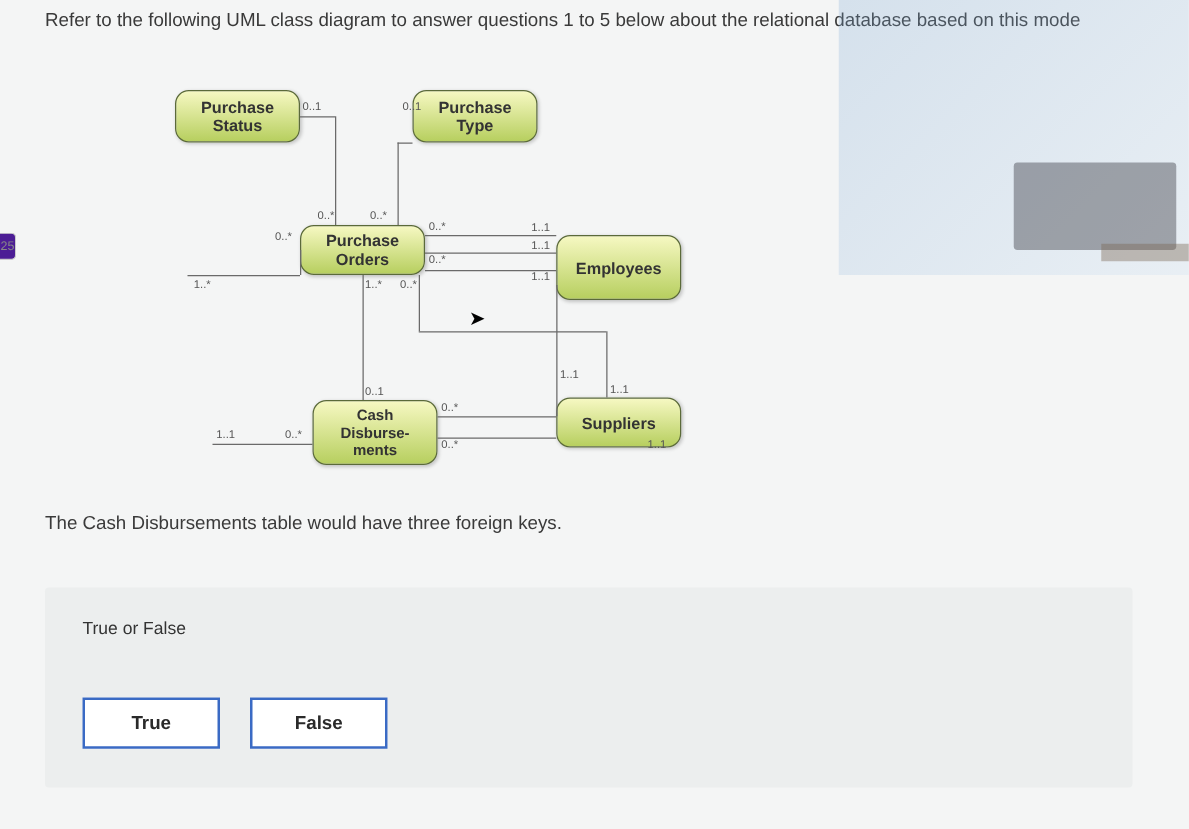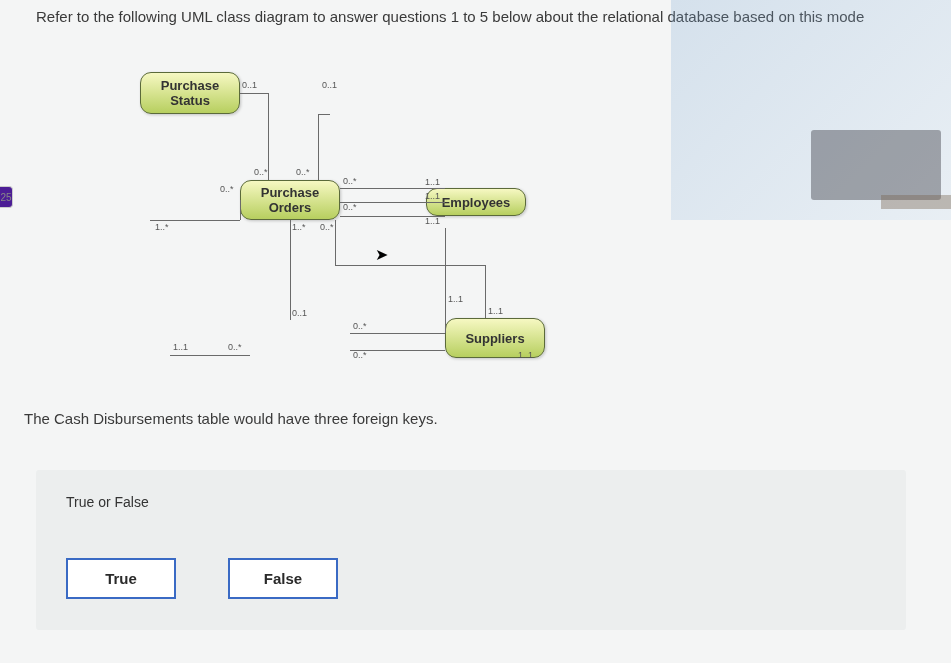--- a/index.html
+++ b/index.html
@@ -23,36 +23,36 @@
   position: absolute; border: 1px solid #5b6a3a; border-radius: 11px;
   background: linear-gradient(#f6f8c2, #b7cf5f);
   display: flex; align-items: center; justify-content: center;
   text-align: center; font-weight: bold; font-size: 13px; color: #333;
   padding: 4px 8px; box-shadow: 1px 1px 3px rgba(0,0,0,.2);
 }
 .b-status   { left: 110px; top: 22px;  width: 100px; height: 42px; }
 .b-type     { left: 300px; top: 22px;  width: 100px; height: 42px; }
 .b-products { left: 20px;  top: 150px; width: 100px; height: 40px; }
 .b-orders   { left: 210px; top: 130px; width: 100px; height: 40px; }
-.b-employees{ left: 396px; top: 138px; width: 100px; height: 28px; }
+.b-employees{ left: 415px; top: 138px; width: 100px; height: 52px; }
 .b-cash     { left: 40px;  top: 285px; width: 100px; height: 40px; }
 .b-disb     { left: 220px; top: 270px; width: 100px; height: 52px; font-size: 12px; }
 .b-suppliers{ left: 415px; top: 268px; width: 100px; height: 40px; }
 .line { position: absolute; background: #6a6a6a; }
 .line.h { height: 1px; }
 .line.v { width: 1px; }
 .mult { position: absolute; font-size: 9px; color: #555; background: transparent; text-align: center; }
 .cursor { position: absolute; left: 345px; top: 195px; font-size: 16px; color: #000; pointer-events: none; }
-.question-text { position: absolute; top: 410px; left: 24px; font-size: 15px; }
+.question-text { position: absolute; top: 410px; left: 36px; font-size: 15px; }
 .answer-panel {
   position: absolute; left: 36px; top: 470px; width: 870px; height: 160px;
   background: #eceeee; border-radius: 3px; padding: 24px 30px;
 }
 .tf-label { font-size: 14px; color: #333; margin-bottom: 48px; }
-.choices { display: flex; gap: 52px; }
+.choices { display: flex; gap: 24px; }
 .choice-btn {
   background: #fff; border: 2px solid #3a6ac4; color: #2a2a2a;
   font-weight: bold; font-size: 15px; padding: 10px 28px; min-width: 110px;
   text-align: center; cursor: pointer;
 }
 .photo-overlay {
   position: absolute; right: 0; top: 0; width: 280px; height: 220px;
   background: linear-gradient(135deg, rgba(120,165,210,.25), rgba(180,210,240,.18));
   pointer-events: none;
 }
@@ -65,22 +65,24 @@
 </head>
 <body>
 
 <div class="instruction">Refer to the following UML class diagram to answer questions 1 to 5 below about the relational database based on this mode</div>
 
 <div class="side-tab">25</div>
 
 <div class="diagram">
 
   <div class="uml-box b-status">Purchase Status</div>
+  <div class="uml-box b-type">Purchase Type</div>
   <div class="uml-box b-orders">Purchase Orders</div>
   <div class="uml-box b-employees">Employees</div>
+  <div class="uml-box b-disb">Cash Disburse- ments</div>
   <div class="uml-box b-suppliers">Suppliers</div>
 
   <div class="line h" style="left:210px; top:43px; width:28px;"></div>
   <div class="line v" style="left:238px; top:43px; height:87px;"></div>
   <div class="mult" style="left:212px; top:30px;">0..1</div>
   <div class="mult" style="left:224px; top:117px;">0..*</div>
 
   <div class="line v" style="left:288px; top:64px; height:66px;"></div>
   <div class="line h" style="left:288px; top:64px; width:12px;"></div>
   <div class="mult" style="left:292px; top:30px;">0..1</div>

